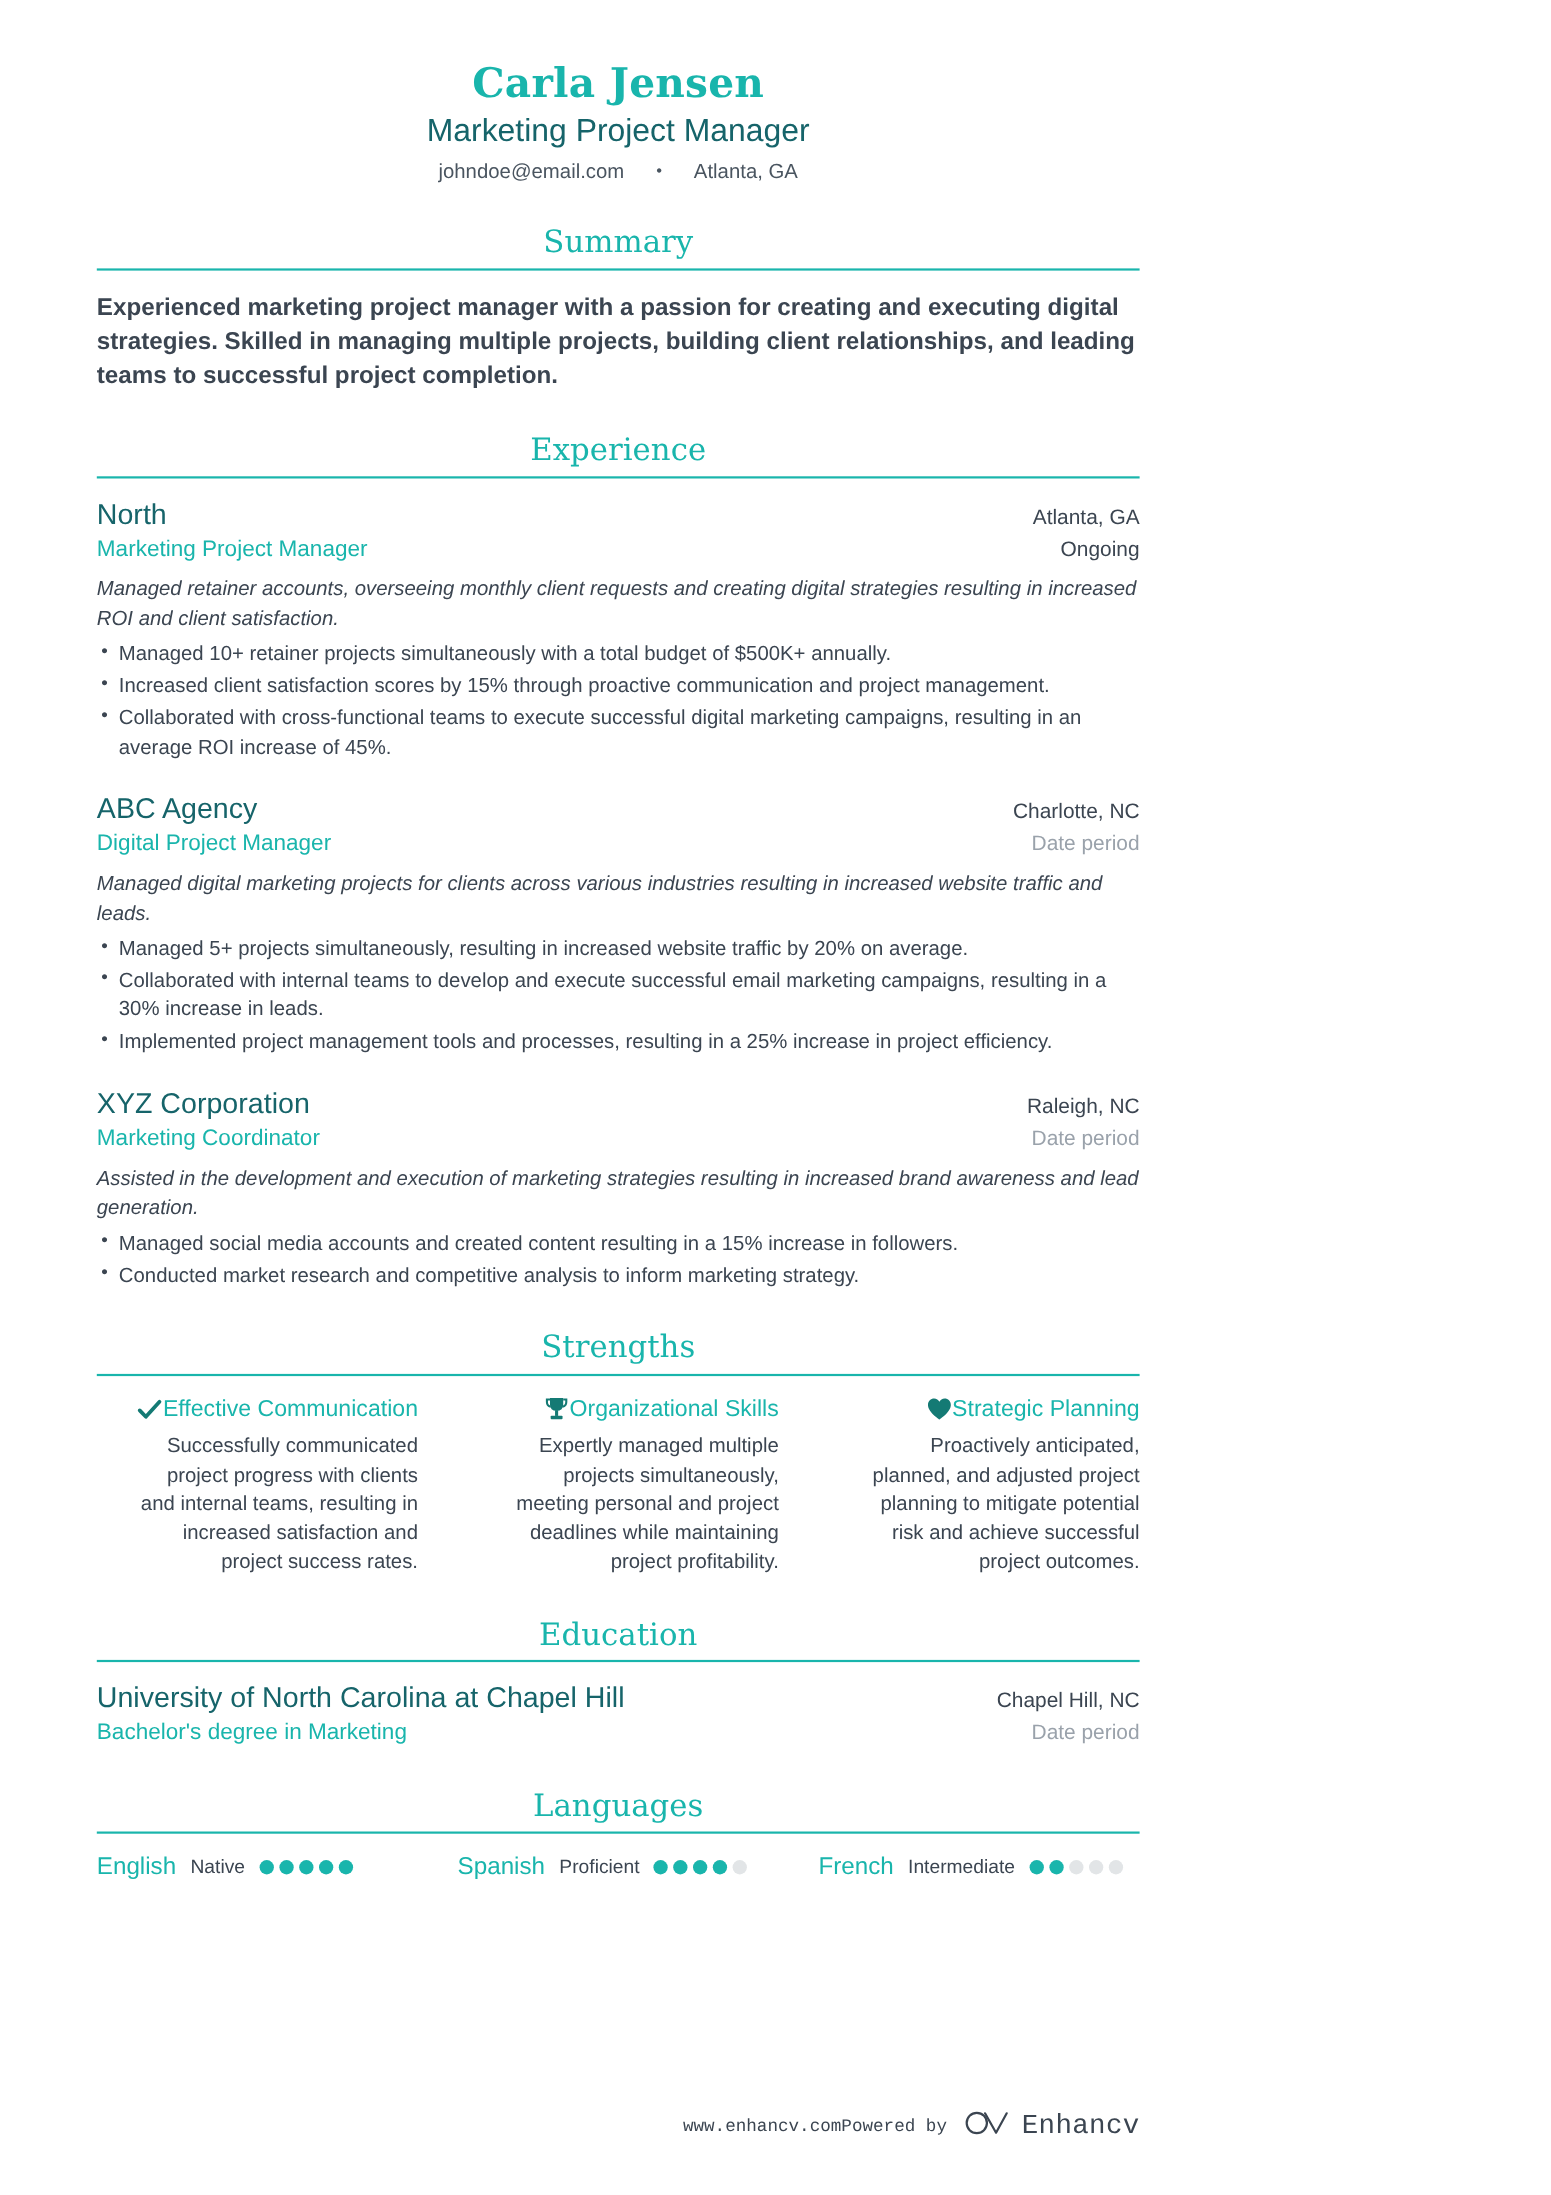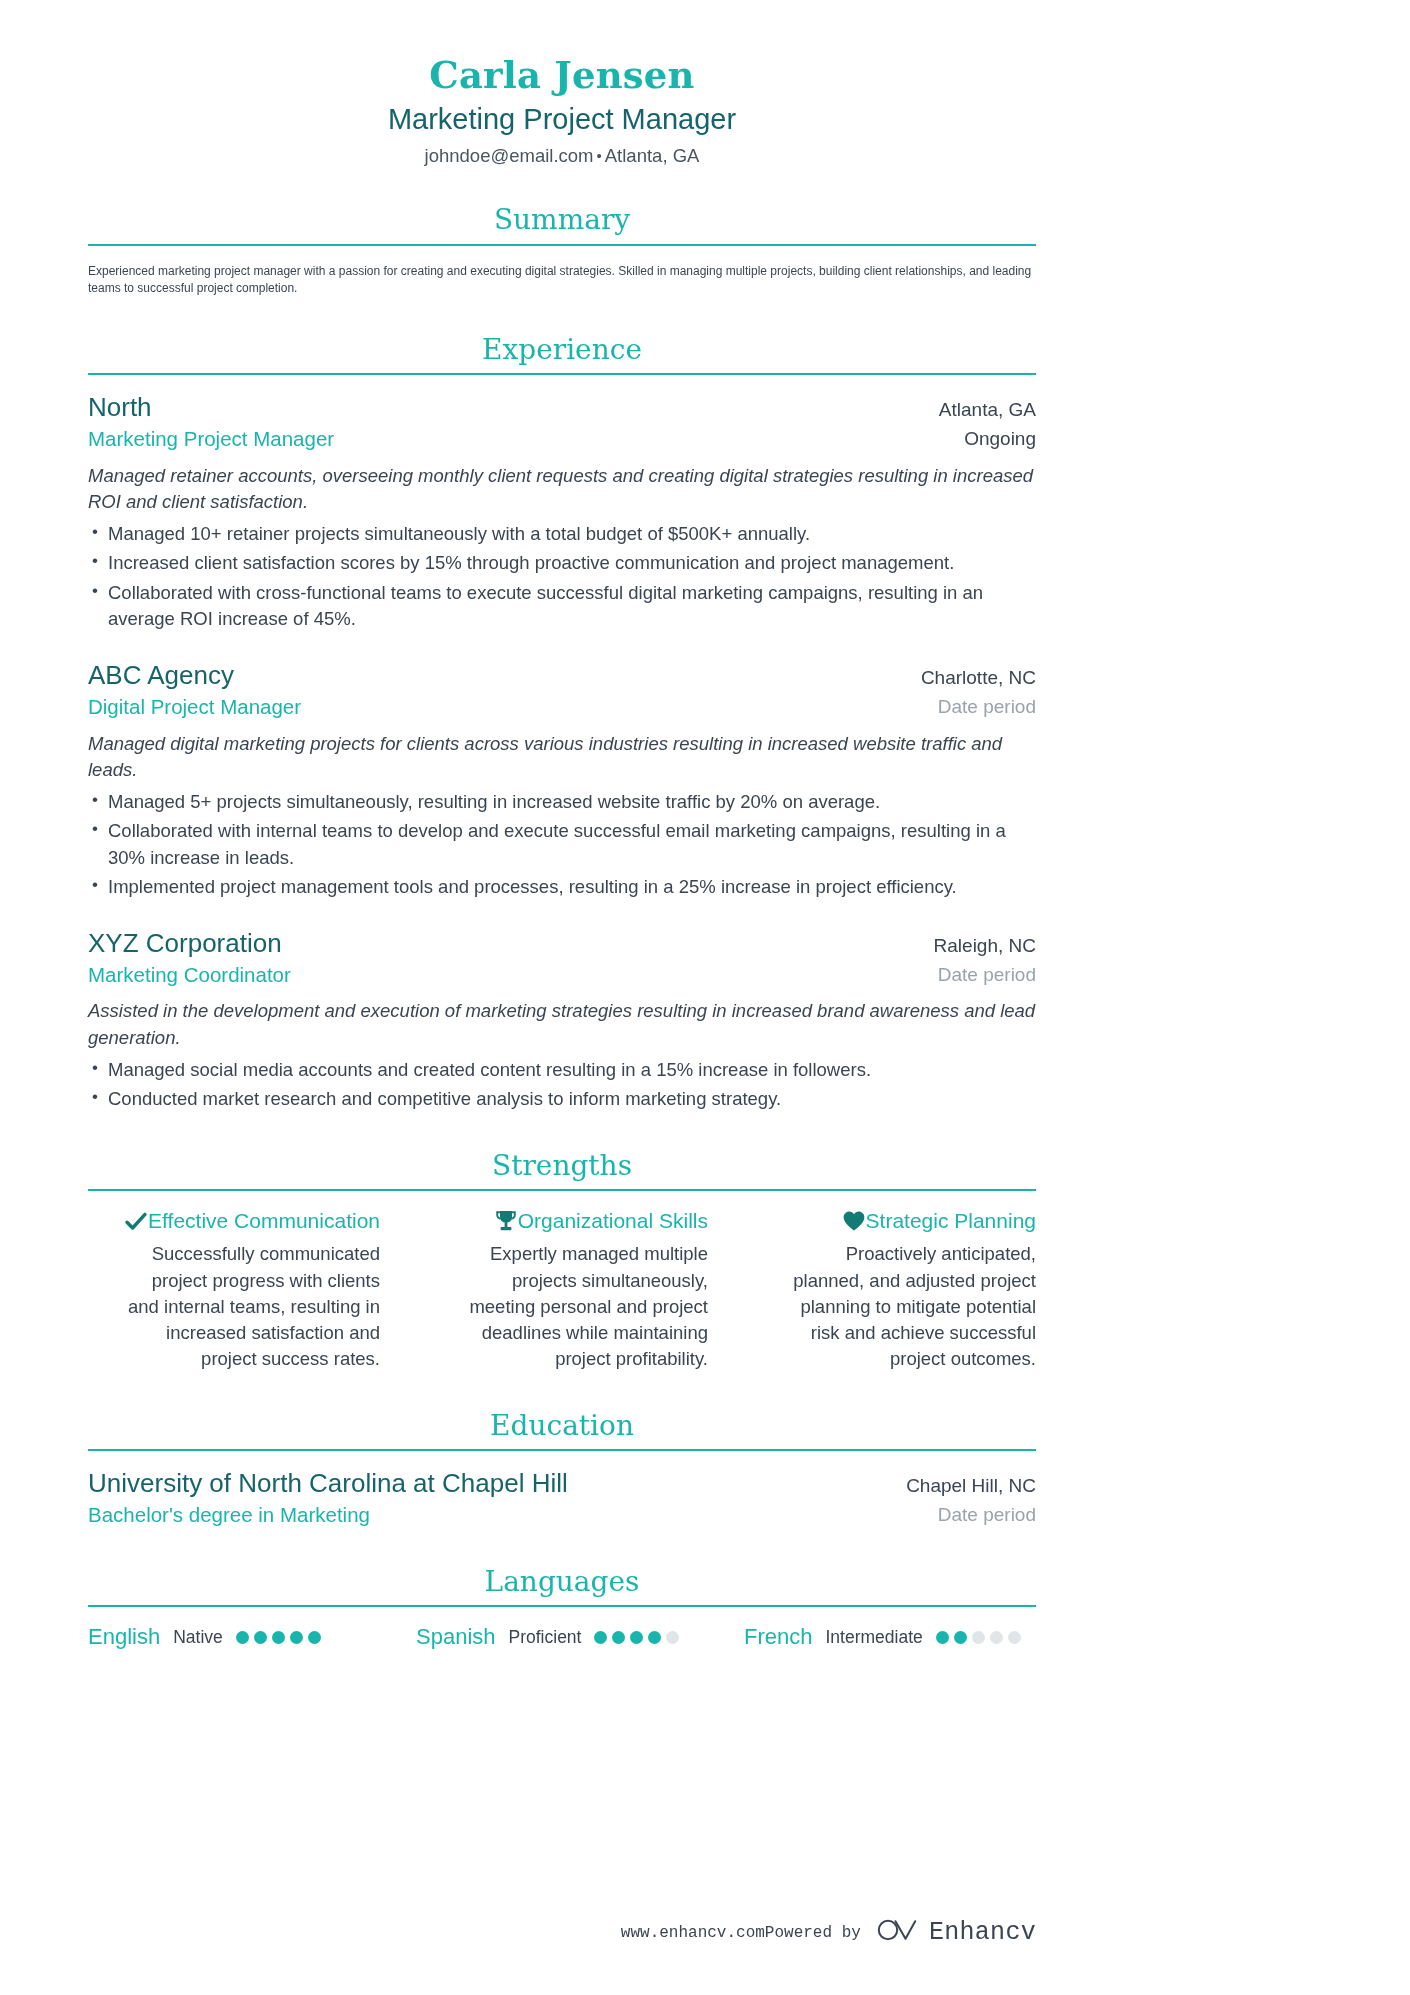--- a/index.html
+++ b/index.html
@@ -43,21 +43,21 @@
     font-weight: 400;
     margin-top: 3px;
   }
   .contact-line {
     margin-top: 6px;
     font-size: 18.5px;
     color: #4a5560;
     display: flex;
     justify-content: center;
     align-items: center;
-    gap: 3px;
+    gap: 29px;
   }
   .contact-sep {
     color: #4a5560;
     font-size: 15px;
     line-height: 1;
   }
 
   
   .section { margin-top: 36px; }
   .section-title {
@@ -71,23 +71,24 @@
   }
   .section-rule {
     height: 2px;
     background: #19b5ac;
     width: 100%;
   }
   .section-body { padding-top: 17px; }
 
   
   .summary-text {
-    font-size: 12px;
+    font-size: 22px;
     line-height: 1.42;
     color: #3b4551;
+    font-weight: bold;
   }
 
   
   .exp-entry { margin-bottom: 28px; }
   .exp-entry:last-child { margin-bottom: 0; }
 
   .entry-row {
     display: flex;
     justify-content: space-between;
     align-items: baseline;

